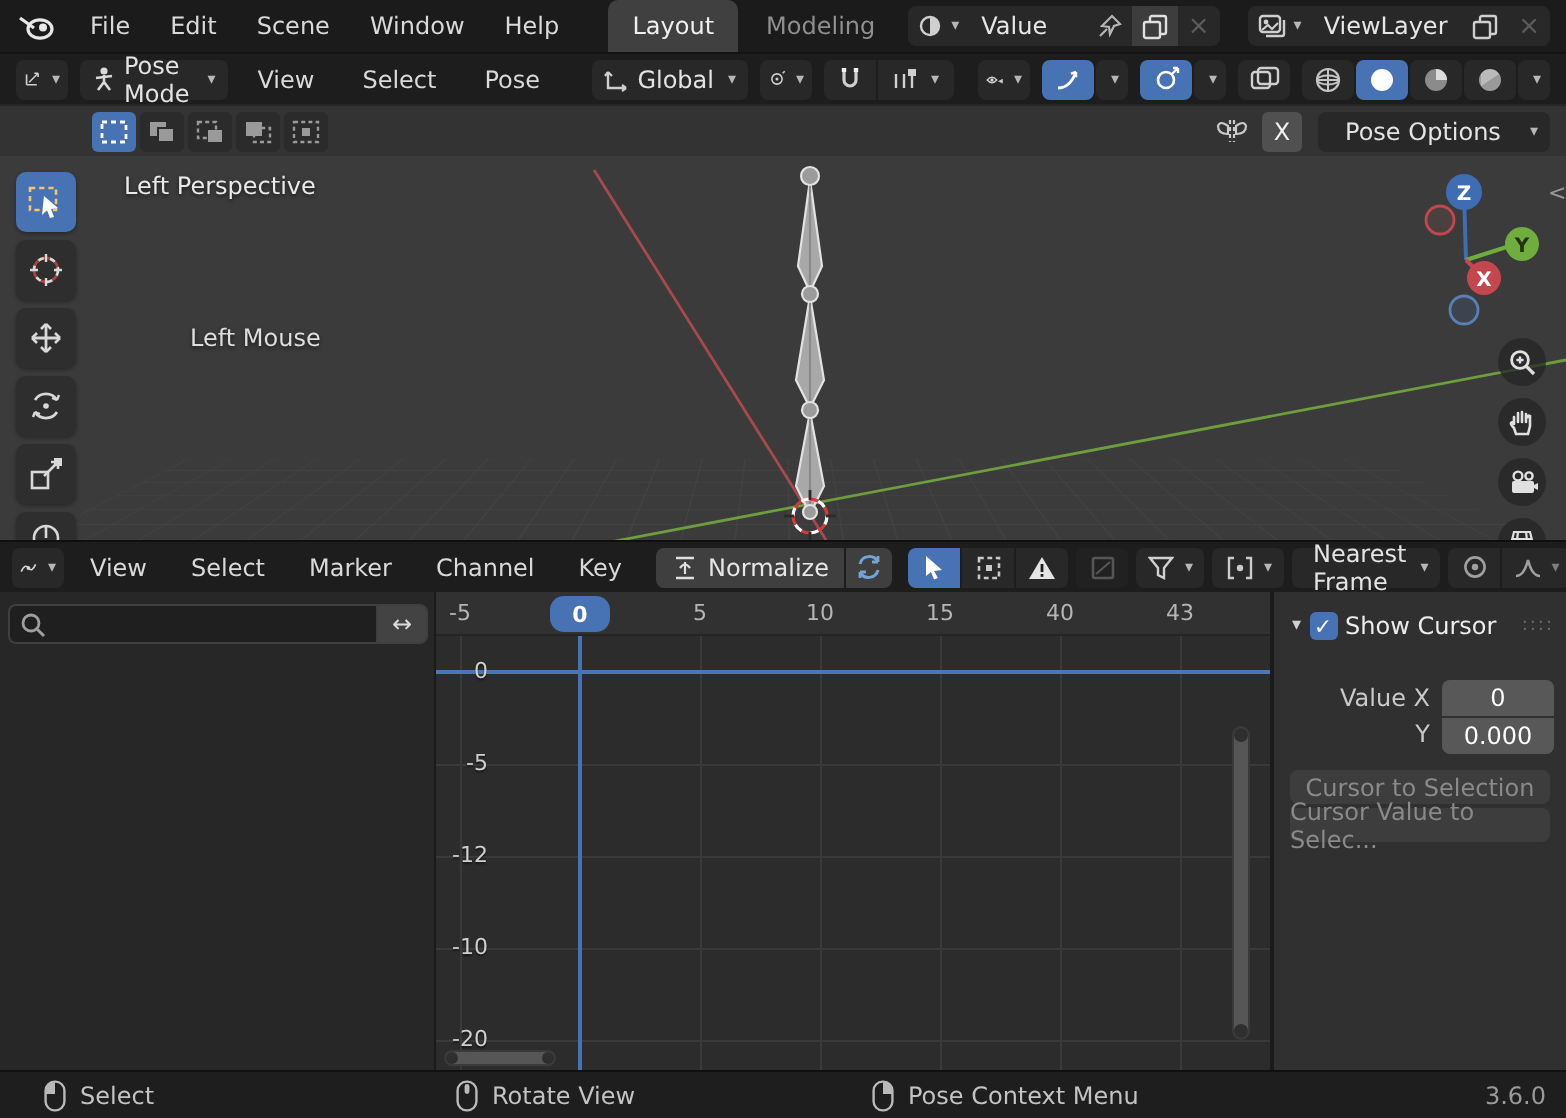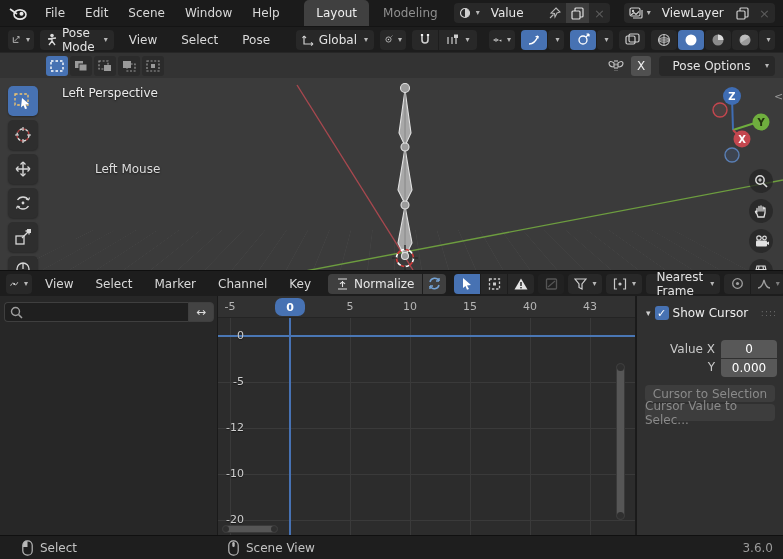--- a/index.html
+++ b/index.html
@@ -609,18 +609,25 @@
           <rect x="0.8" y="0.8" width="9.4" height="14.4" rx="4.5" fill="none" stroke="#b9b9b9" stroke-width="1.2"></rect>
           <path d="M1 5.5 Q1 1 5.5 1 L5.5 7 L1 7 Z" fill="#b9b9b9"></path>
         </svg>
       <span>Select</span>
     </span>
     <span class="sgrp" style="left:228px">
       <svg width="11" height="16" viewBox="0 0 11 16">
           <rect x="0.8" y="0.8" width="9.4" height="14.4" rx="4.5" fill="none" stroke="#b9b9b9" stroke-width="1.2"></rect>
           <rect x="4.3" y="2" width="2.4" height="5" rx="1.2" fill="#b9b9b9"></rect>
         </svg>
-      <span>Scene View</span>
+      <span>Rotate View</span>
+    </span>
+    <span class="sgrp" style="left:436px">
+      <svg width="11" height="16" viewBox="0 0 11 16">
+          <rect x="0.8" y="0.8" width="9.4" height="14.4" rx="4.5" fill="none" stroke="#b9b9b9" stroke-width="1.2"></rect>
+          <path d="M10 5.5 Q10 1 5.5 1 L5.5 7 L10 7 Z" fill="#b9b9b9"></path>
+        </svg>
+      <span>Pose Context Menu</span>
     </span>
     <span class="version">3.6.0</span>
   </div>
 
 </div>
 
 </body></html>

